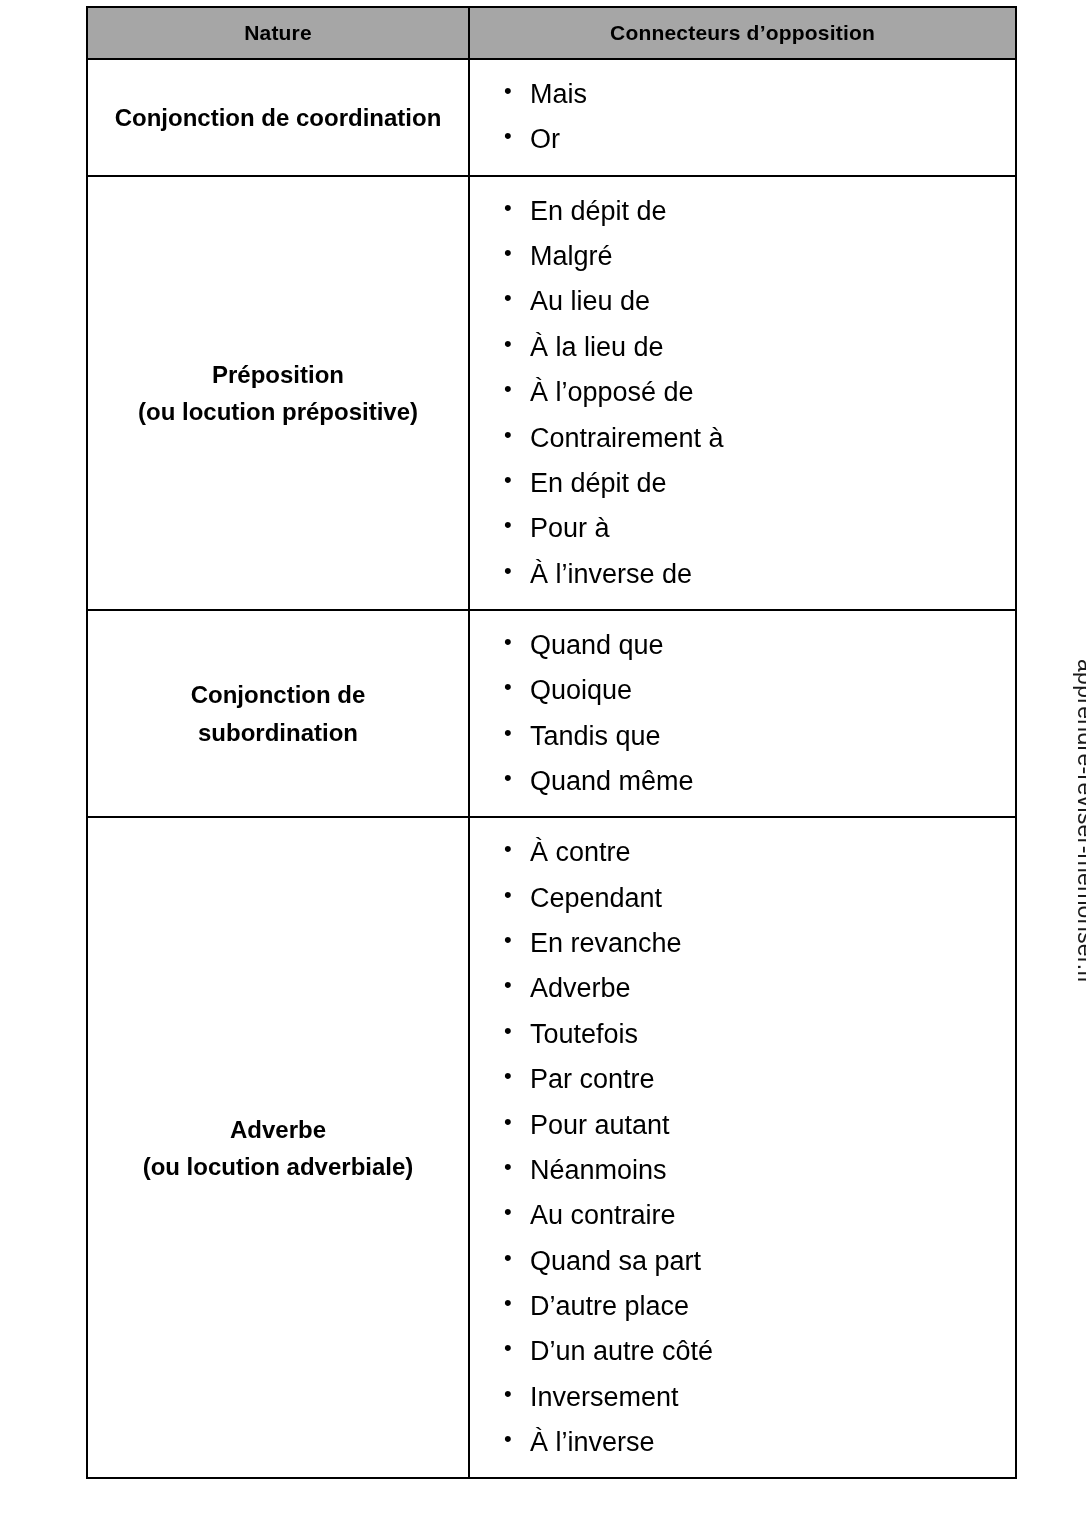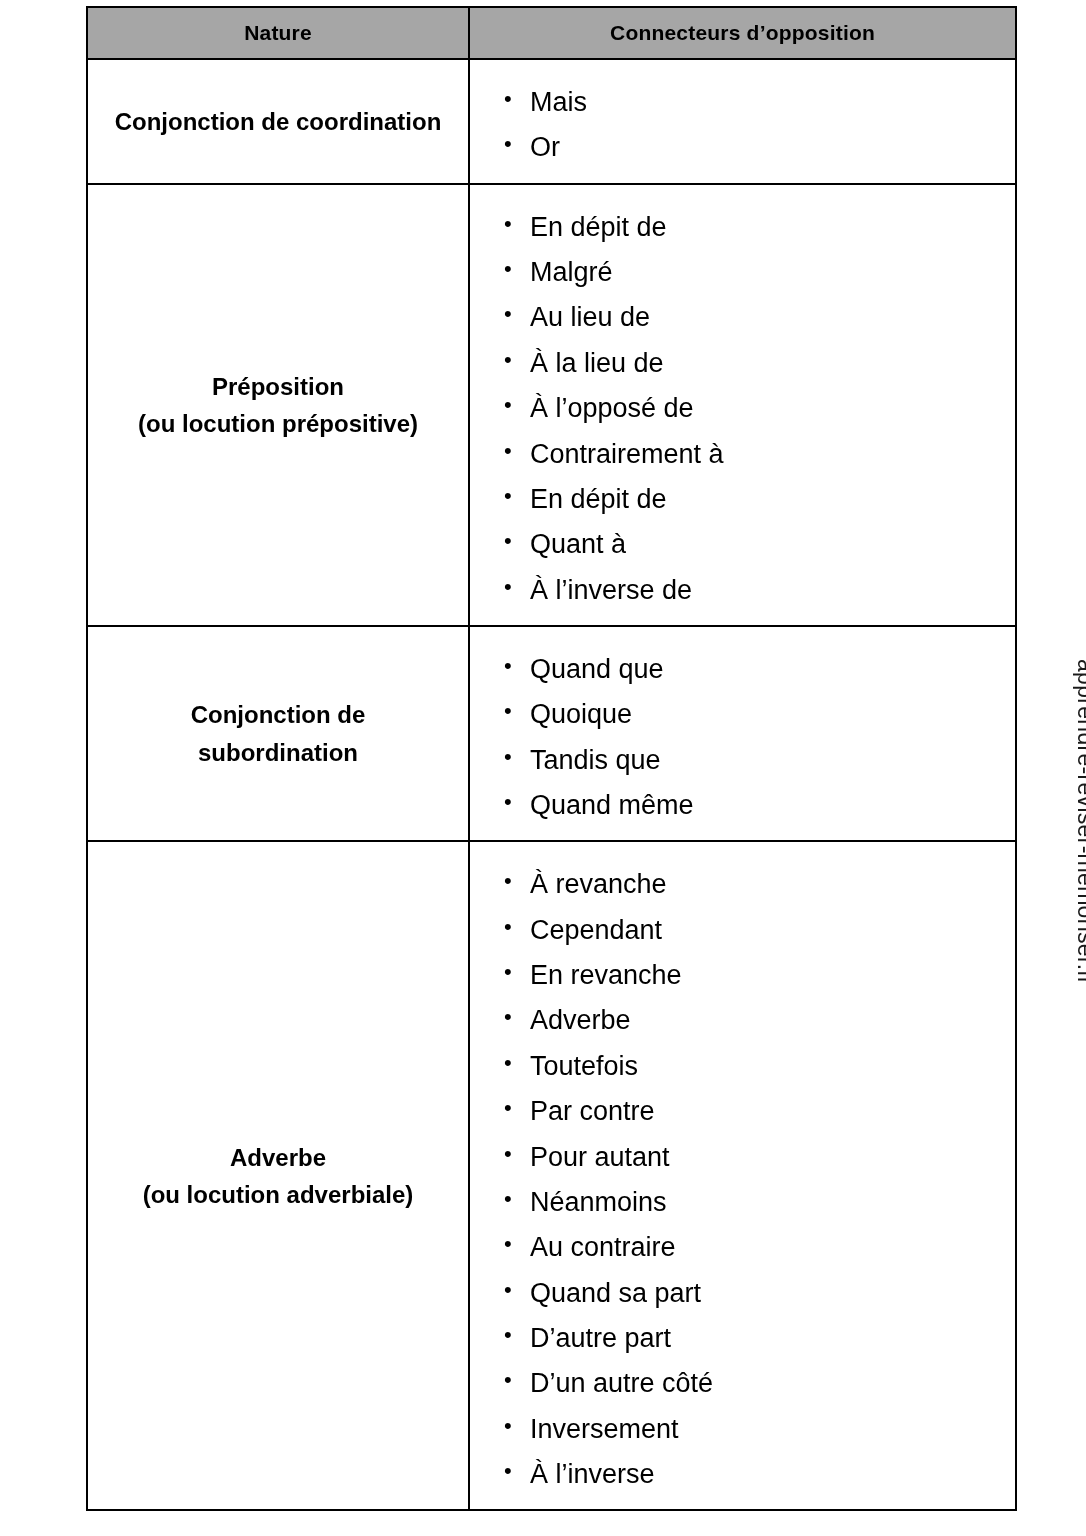--- a/index.html
+++ b/index.html
@@ -44,21 +44,21 @@
   col.conn-col   { width: 547px; }
 
   td.nature {
     text-align: center;
     font-size: 24px;
     font-weight: bold;
     line-height: 1.55;
     padding: 10px 14px;
   }
   td.conn {
-    padding: 20px 10px 12px 26px;
+    padding: 12px 10px 12px 26px;
   }
   ul.items {
     list-style: none;
     margin: 0;
     padding: 0;
   }
   ul.items li {
     font-size: 27px;
     line-height: 1.68;
     color: #000000;
@@ -123,21 +123,21 @@
         </td>
         <td class="conn">
           <ul class="items">
             <li>En dépit de</li>
             <li>Malgré</li>
             <li>Au lieu de</li>
             <li>À la lieu de</li>
             <li>À l’opposé de</li>
             <li>Contrairement à</li>
             <li>En dépit de</li>
-            <li>Quant à</li>
+            <li>Pour à</li>
             <li>À l’inverse de</li>
           </ul>
         </td>
       </tr>
 
       <tr>
         <td class="nature">
           <span>Conjonction de</span><br>
           <span>subordination</span>
         </td>
@@ -151,31 +151,31 @@
         </td>
       </tr>
 
       <tr>
         <td class="nature">
           <span>Adverbe</span><br>
           <span>(ou locution adverbiale)</span>
         </td>
         <td class="conn">
           <ul class="items">
-            <li>À revanche</li>
+            <li>À contre</li>
             <li>Cependant</li>
             <li>En revanche</li>
             <li>Adverbe</li>
             <li>Toutefois</li>
             <li>Par contre</li>
             <li>Pour autant</li>
             <li>Néanmoins</li>
             <li>Au contraire</li>
             <li>Quand sa part</li>
-            <li>D’autre part</li>
+            <li>D’autre place</li>
             <li>D’un autre côté</li>
             <li>Inversement</li>
             <li>À l’inverse</li>
           </ul>
         </td>
       </tr>
 
     </tbody>
   </table>
 

